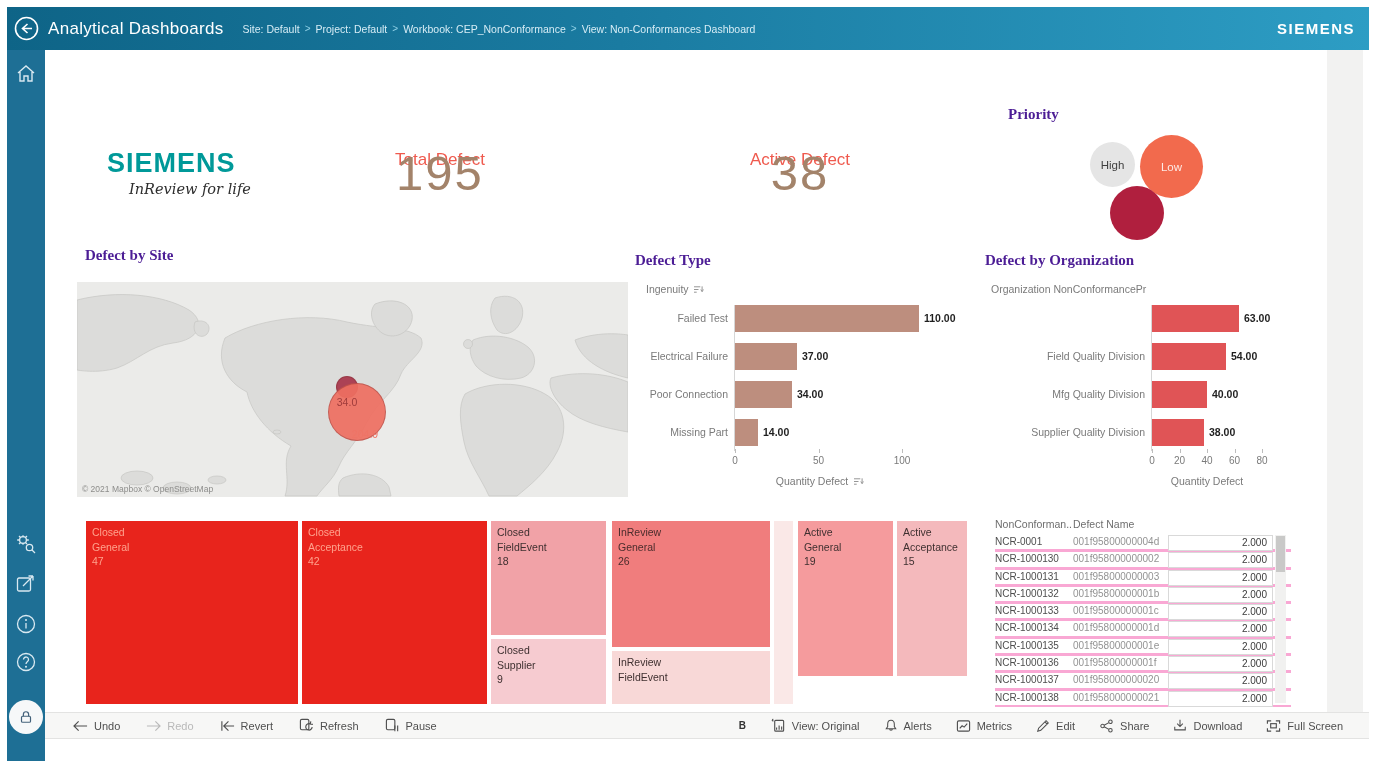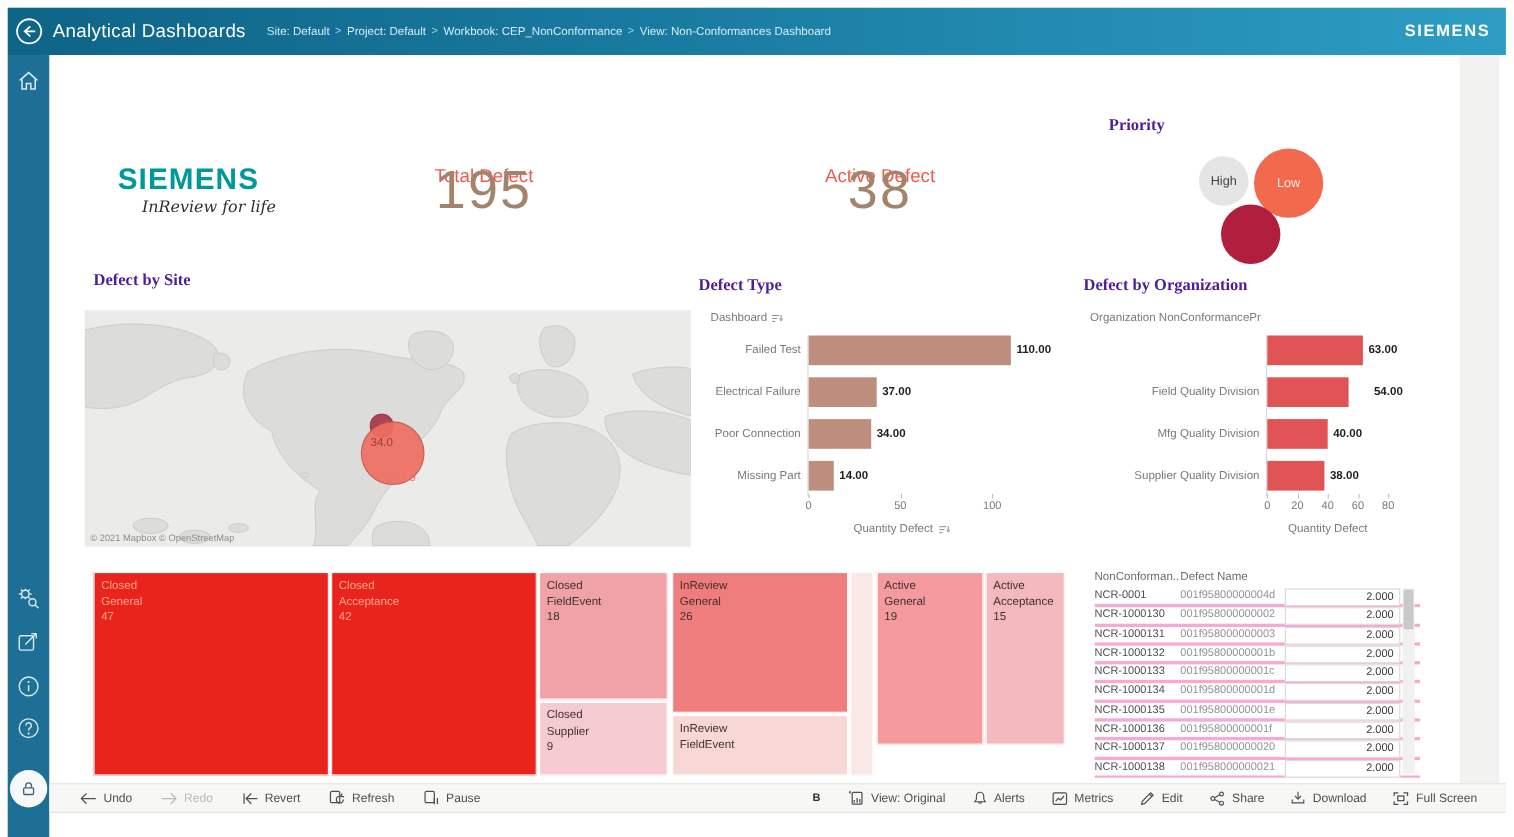--- a/index.html
+++ b/index.html
@@ -189,21 +189,21 @@
           <div class="map-bubble" style="left: 251px; top: 101px; width: 58px; height: 58px; background: rgb(239, 111, 97); opacity: 0.92; border: 1px solid rgba(110, 30, 30, 0.35);"></div>
           <div class="map-bubble-label" style="left: 240px; top: 114px; color: rgb(160, 60, 60);">34.0</div>
           <div class="map-bubble-label" style="left: 258px; top: 146px; color: rgb(239, 116, 102);">204.9</div>
         </div>
       <div id="map-attr">© 2021 Mapbox © OpenStreetMap</div>
     </div>
 
     <div class="section-title" style="left:590px; top:202px">Defect Type</div>
     <div class="chart-panel" id="dt-panel">
       <div class="field-label">
-        <span>Dashboard</span>
+        <span>Ingenuity</span>
         <svg class="ic sort-glyph" viewBox="0 0 12 10" width="11" height="9">
           <path d="M1 2h7M1 5h5M1 8h3" stroke="#8a8a8a" stroke-width="1" fill="none"></path>
           <path d="M10 1.5v4.5M8.6 5 L10 7.5 L11.4 5" stroke="#8a8a8a" stroke-width="1" fill="none"></path>
           </svg>
       </div>
       <div class="bar-rows" id="dt-rows">
           <div class="bar-row-label" style="left: 0px; top: 0px; width: 88px;">Failed Test</div>
           <div class="bar" style="left: 95px; top: 0px; width: 184px; background: rgb(189, 142, 126);"></div>
           <div class="bar-val" style="left: 284px; top: 0px;">110.00</div>
           <div class="bar-row-label" style="left: 0px; top: 38px; width: 88px;">Electrical Failure</div>
@@ -236,21 +236,21 @@
     <div class="section-title" style="left:940px; top:202px">Defect by Organization</div>
     <div class="chart-panel" id="org-panel">
       <div class="field-label">
         <span>Organization NonConformancePr</span>
       </div>
       <div class="bar-rows" id="org-rows">
           <div class="bar" style="left: 167px; top: 0px; width: 87px; background: rgb(224, 84, 86);"></div>
           <div class="bar-val" style="left: 259px; top: 0px;">63.00</div>
           <div class="bar-row-label" style="left: 0px; top: 38px; width: 160px;">Field Quality Division</div>
           <div class="bar" style="left: 167px; top: 38px; width: 74px; background: rgb(224, 84, 86);"></div>
-          <div class="bar-val" style="left: 264px; top: 38px;">54.00</div>
+          <div class="bar-val" style="left: 246px; top: 38px;">54.00</div>
           <div class="bar-row-label" style="left: 0px; top: 76px; width: 160px;">Mfg Quality Division</div>
           <div class="bar" style="left: 167px; top: 76px; width: 55px; background: rgb(224, 84, 86);"></div>
           <div class="bar-val" style="left: 227px; top: 76px;">40.00</div>
           <div class="bar-row-label" style="left: 0px; top: 114px; width: 160px;">Supplier Quality Division</div>
           <div class="bar" style="left: 167px; top: 114px; width: 52px; background: rgb(224, 84, 86);"></div>
           <div class="bar-val" style="left: 224px; top: 114px;">38.00</div>
         </div>
       <div id="org-axis"></div>
       <div class="axis-label" style="left:167px; top:192px; width:110px">
         <span>Quantity Defect</span>

